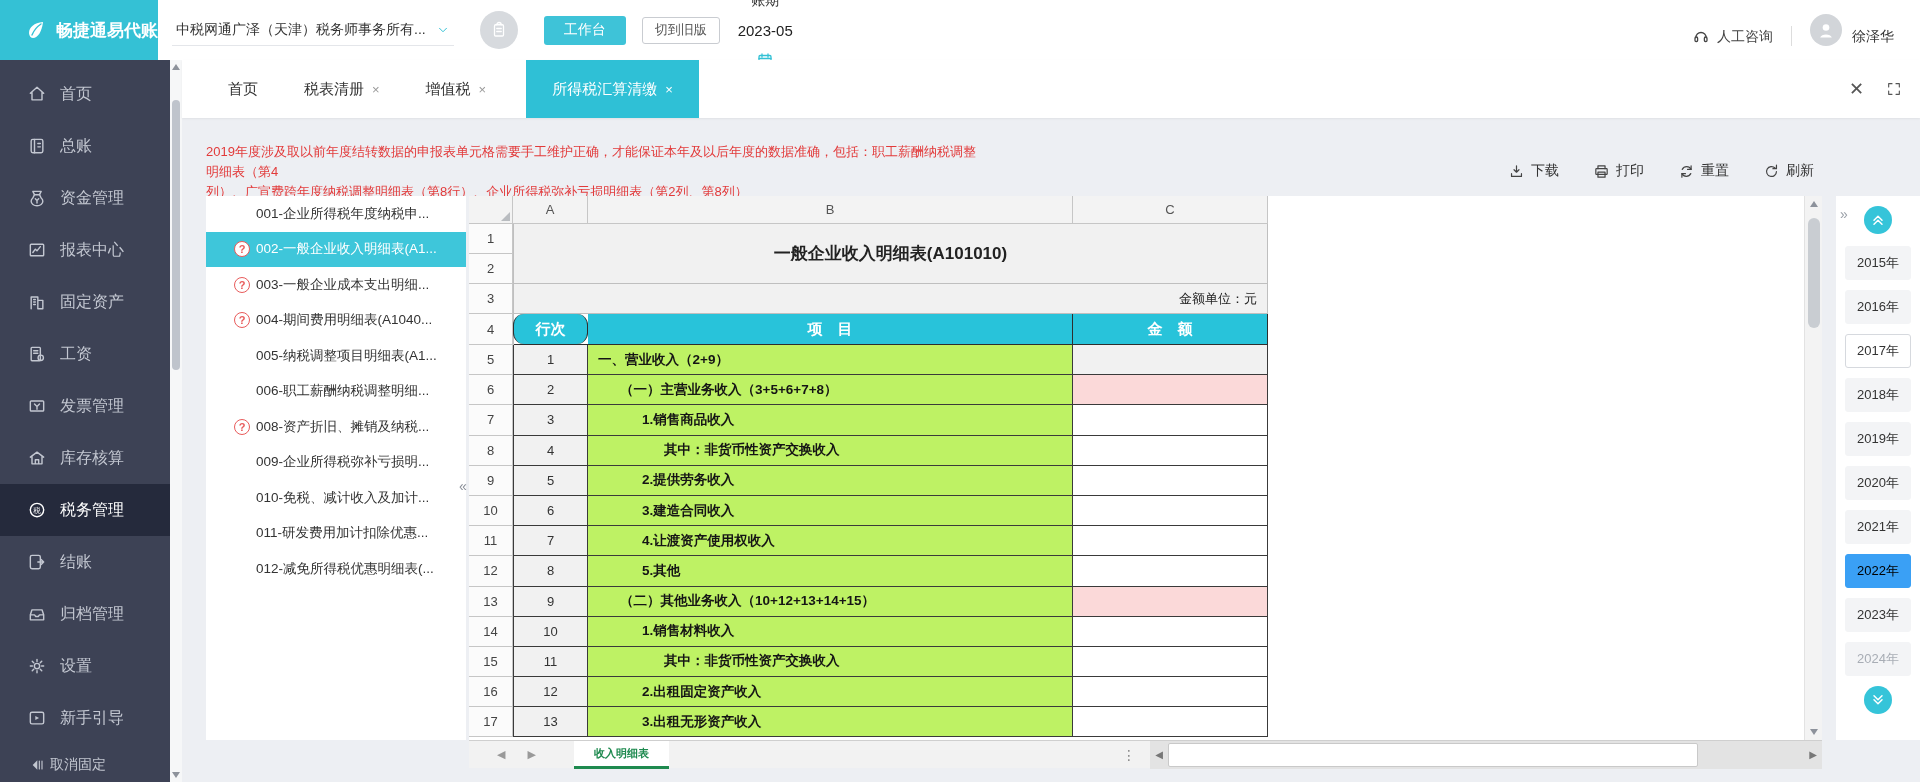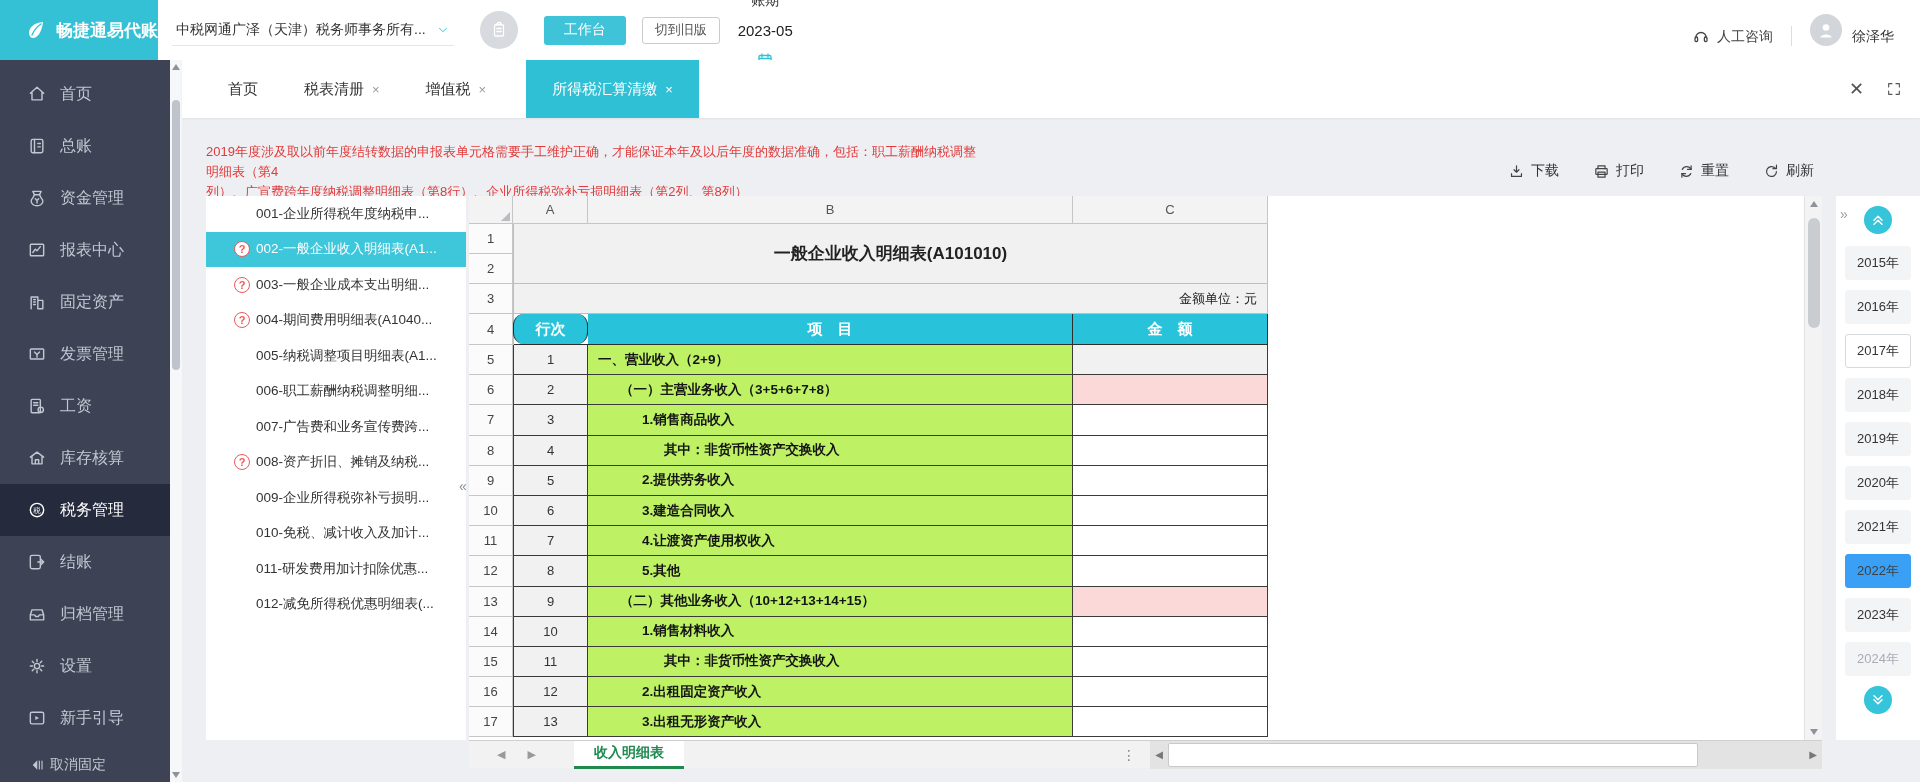--- a/index.html
+++ b/index.html
@@ -97,37 +97,37 @@
   .bodyfill{flex:1;background:#fff;}
   .vscroll{position:absolute;right:0;top:0;width:18px;height:544px;background:#f3f3f3;border-left:1px solid #e2e2e2;}
   .vscroll .arr{position:absolute;left:0;width:18px;height:16px;display:flex;align-items:center;justify-content:center;}
   .v-thumb{position:absolute;left:3px;top:22px;width:12px;height:110px;background:#c9cdd2;border-radius:6px;}
 
   
   .sheet-bottom{position:absolute;left:0;bottom:0;width:1353px;height:28px;background:#f2f2f2;border-top:1px solid #cfcfcf;
                 display:flex;align-items:center;}
   .sb-arrow{color:#999;font-size:11px;margin-left:28px;cursor:pointer;}
   .sb-tab{margin-left:38px;height:28px;background:#fff;border-bottom:3px solid #1e8a4f;display:flex;align-items:center;
-          padding:0 20px;color:#1e8a4f;font-weight:bold;font-size:14px;cursor:pointer;}
+          padding:0 20px;color:#1e8a4f;font-weight:bold;font-size:11px;cursor:pointer;}
   .sb-dots{margin-left:auto;color:#888;font-size:14px;cursor:pointer;letter-spacing:0;}
   .hscroll{width:672px;height:28px;margin-left:14px;background:#e3e3e3;display:flex;align-items:center;}
   .hs-btn{width:18px;height:28px;display:flex;align-items:center;justify-content:center;color:#777;font-size:10px;cursor:pointer;}
   .hs-thumb{width:530px;height:24px;background:#fff;border:1px solid #c9c9c9;border-radius:2px;cursor:grab;}
   .hs-track{flex:1;}
 
   
   .year-panel{position:absolute;left:1836px;top:196px;width:84px;height:544px;background:#fff;}
   .yp-expand{position:absolute;left:4px;top:10px;color:#9aa0a8;font-size:14px;cursor:pointer;}
   .yp-circle{width:28px;height:28px;border-radius:50%;background:#35c4d9;color:#fff;margin:10px auto 0;display:flex;align-items:center;justify-content:center;cursor:pointer;}
   .yp-circle .ic{width:16px;height:16px;}
   .year-list{margin-top:12px;}
   .year-btn{width:66px;height:34px;margin:0 auto 10px;border-radius:3px;background:#f3f4f6;border:1px solid #f3f4f6;
             display:flex;align-items:center;justify-content:center;font-size:13px;color:#333;cursor:pointer;}
   .year-btn.outlined{background:#fff;border-color:#d6d9de;}
-  .year-btn.selected{background:#3aa0f5;border-color:#3aa0f5;color:#404040;}
+  .year-btn.selected{background:#3aa0f5;border-color:#3aa0f5;color:#000000;}
   .year-btn.disabled{color:#a8adb5;}
 </style>
 </head>
 <body>
 
 <div class="app">
 
   <div class="header">
     <div class="logo">
       <span class="ic" style="width:24px;height:24px;color:#fff;">
@@ -231,35 +231,35 @@
           <span class="ic">
             <svg viewBox="0 0 24 24" width="100%" height="100%" fill="none" stroke="currentColor" stroke-width="1.7" stroke-linecap="round" stroke-linejoin="round">
               <path d="M5 20V6h8v14M13 20h6V10h-6M8 9h2M8 12h2M8 15h2"></path>
             </svg>
           </span>
           <span>固定资产</span>
         </div>
         <div class="side-item">
           <span class="ic">
             <svg viewBox="0 0 24 24" width="100%" height="100%" fill="none" stroke="currentColor" stroke-width="1.7" stroke-linecap="round" stroke-linejoin="round">
-              <rect x="4" y="6" width="16" height="12" rx="1"></rect>
-              <path d="M9 9.5l3 3 3-3M12 12.5v3.5"></path>
-            </svg>
-          </span>
-          <span>发票管理</span>
-        </div>
-        <div class="side-item">
-          <span class="ic">
-            <svg viewBox="0 0 24 24" width="100%" height="100%" fill="none" stroke="currentColor" stroke-width="1.7" stroke-linecap="round" stroke-linejoin="round">
               <rect x="5" y="4" width="11" height="16" rx="1"></rect>
               <path d="M8 8h5M8 11h5"></path>
               <circle cx="16.5" cy="16.5" r="3.2"></circle>
             </svg>
           </span>
           <span>工资</span>
+        </div>
+        <div class="side-item">
+          <span class="ic">
+            <svg viewBox="0 0 24 24" width="100%" height="100%" fill="none" stroke="currentColor" stroke-width="1.7" stroke-linecap="round" stroke-linejoin="round">
+              <rect x="4" y="6" width="16" height="12" rx="1"></rect>
+              <path d="M9 9.5l3 3 3-3M12 12.5v3.5"></path>
+            </svg>
+          </span>
+          <span>发票管理</span>
         </div>
         <div class="side-item">
           <span class="ic">
             <svg viewBox="0 0 24 24" width="100%" height="100%" fill="none" stroke="currentColor" stroke-width="1.7" stroke-linecap="round" stroke-linejoin="round">
               <path d="M4 11 12 5l8 6M6 10v9h12v-9M10 19v-5h4v5"></path>
             </svg>
           </span>
           <span>库存核算</span>
         </div>
         <div class="side-item active">
@@ -413,23 +413,20 @@
       </div>
       <div class="rl-item">
         <span class="q">?</span>
         <span>004-期间费用明细表(A1040...</span>
       </div>
       <div class="rl-item">
         <span>005-纳税调整项目明细表(A1...</span>
       </div>
       <div class="rl-item">
         <span>006-职工薪酬纳税调整明细...</span>
-      </div>
-      <div class="rl-item">
-        <span>007-广告费和业务宣传费跨...</span>
       </div>
       <div class="rl-item">
         <span class="q">?</span>
         <span>008-资产折旧、摊销及纳税...</span>
       </div>
       <div class="rl-item">
         <span>009-企业所得税弥补亏损明...</span>
       </div>
       <div class="rl-item">
         <span>010-免税、减计收入及加计...</span>

